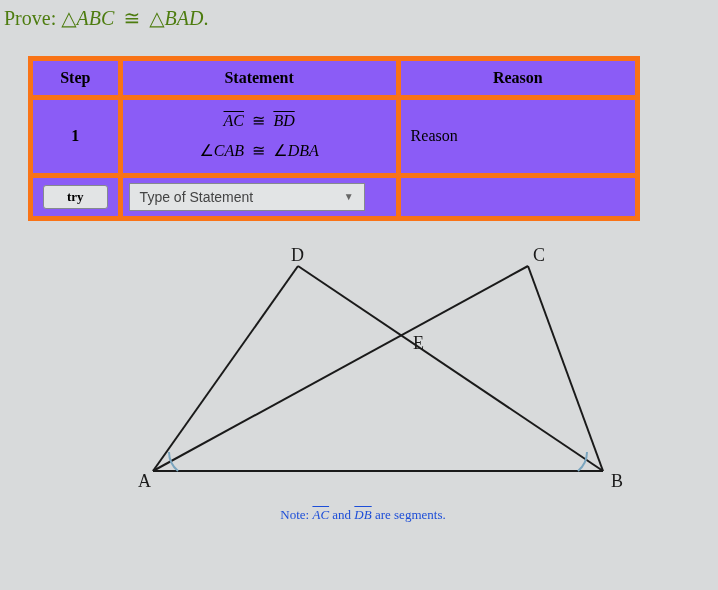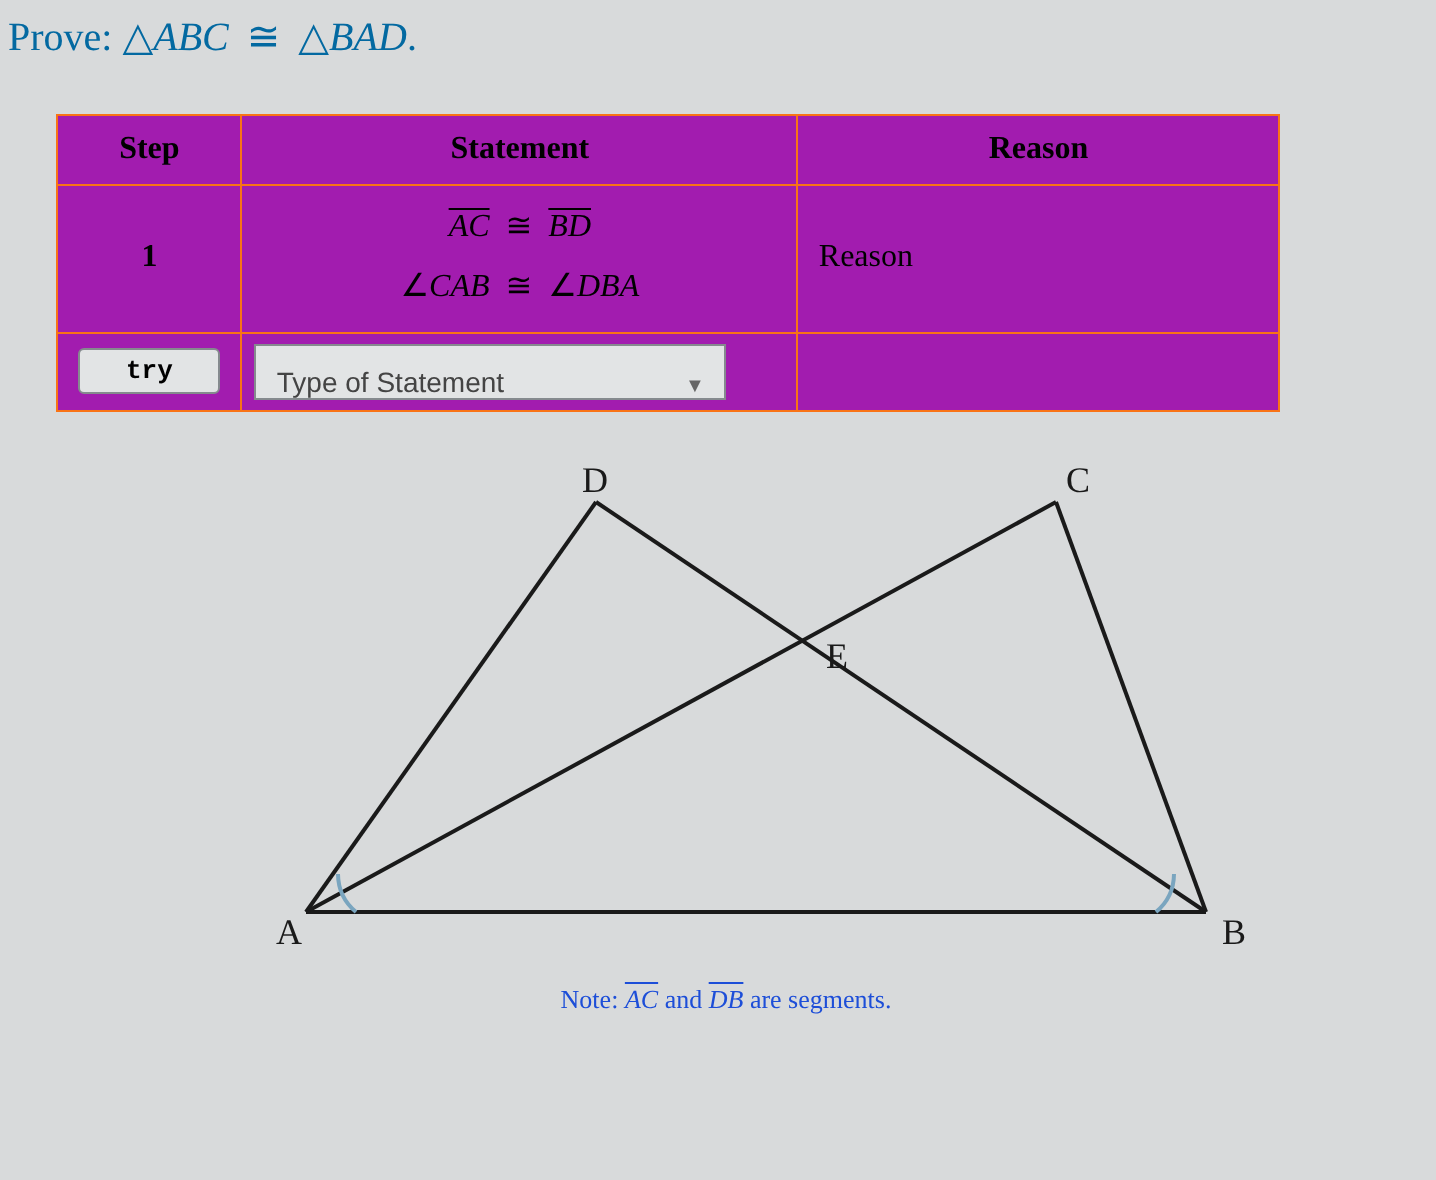--- a/index.html
+++ b/index.html
@@ -6,36 +6,36 @@
     body {
       font-family: 'Times New Roman', serif;
       background: #d8dadb;
       width: 718px;
       height: 590px;
       overflow: hidden;
     }
     .prove-line {
       font-size: 20px;
       padding: 6px 4px;
-      color: #0369a1;
+      color: #4d7c0f;
     }
     .content-wrap {
       padding: 20px 20px 0 28px;
     }
     table.proof {
       border-collapse: collapse;
       width: 612px;
       background: transparent;
     }
     table.proof th, table.proof td {
-      border: 1px solid #f97316;
+      border: 5px solid #f97316;
       padding: 6px 10px;
       font-size: 16px;
       vertical-align: middle;
-      background: #a21caf;
+      background: #8b5cf6;
     }
     table.proof th {
       font-weight: bold;
       text-align: center;
       padding: 8px 10px;
     }
     th.step-col { width: 58px; }
     th.stmt-col { width: 278px; }
     th.reason-col { text-align: left; padding-left: 18px; }
     td.step-cell { text-align: center; font-weight: bold; }
@@ -44,26 +44,26 @@
     .overline { text-decoration: overline; font-style: italic; }
     .angle::before { content: "\2220"; }
     .congr::before { content: "\2245"; padding: 0 4px; }
     .tri::before { content: "\25B3"; }
     .step-try {
       display: inline-block;
       border: 1px solid #858a8e;
       border-radius: 3px;
       padding: 3px 23px;
       font-size: 13px;
-      font-family: Liberation Mono, monospace;
+      font-family: Liberation Serif, serif;
       background: #e2e4e5;
     }
     .dropdown {
       display: flex;
-      align-items: flex-end;
+      align-items: center;
       justify-content: space-between;
       width: 236px;
       height: 28px;
       border: 1px solid #858a8e;
       background: #e2e4e5;
       padding: 0 10px;
       font-family: Arial, sans-serif;
       font-size: 14px;
       color: #444;
       cursor: pointer;

